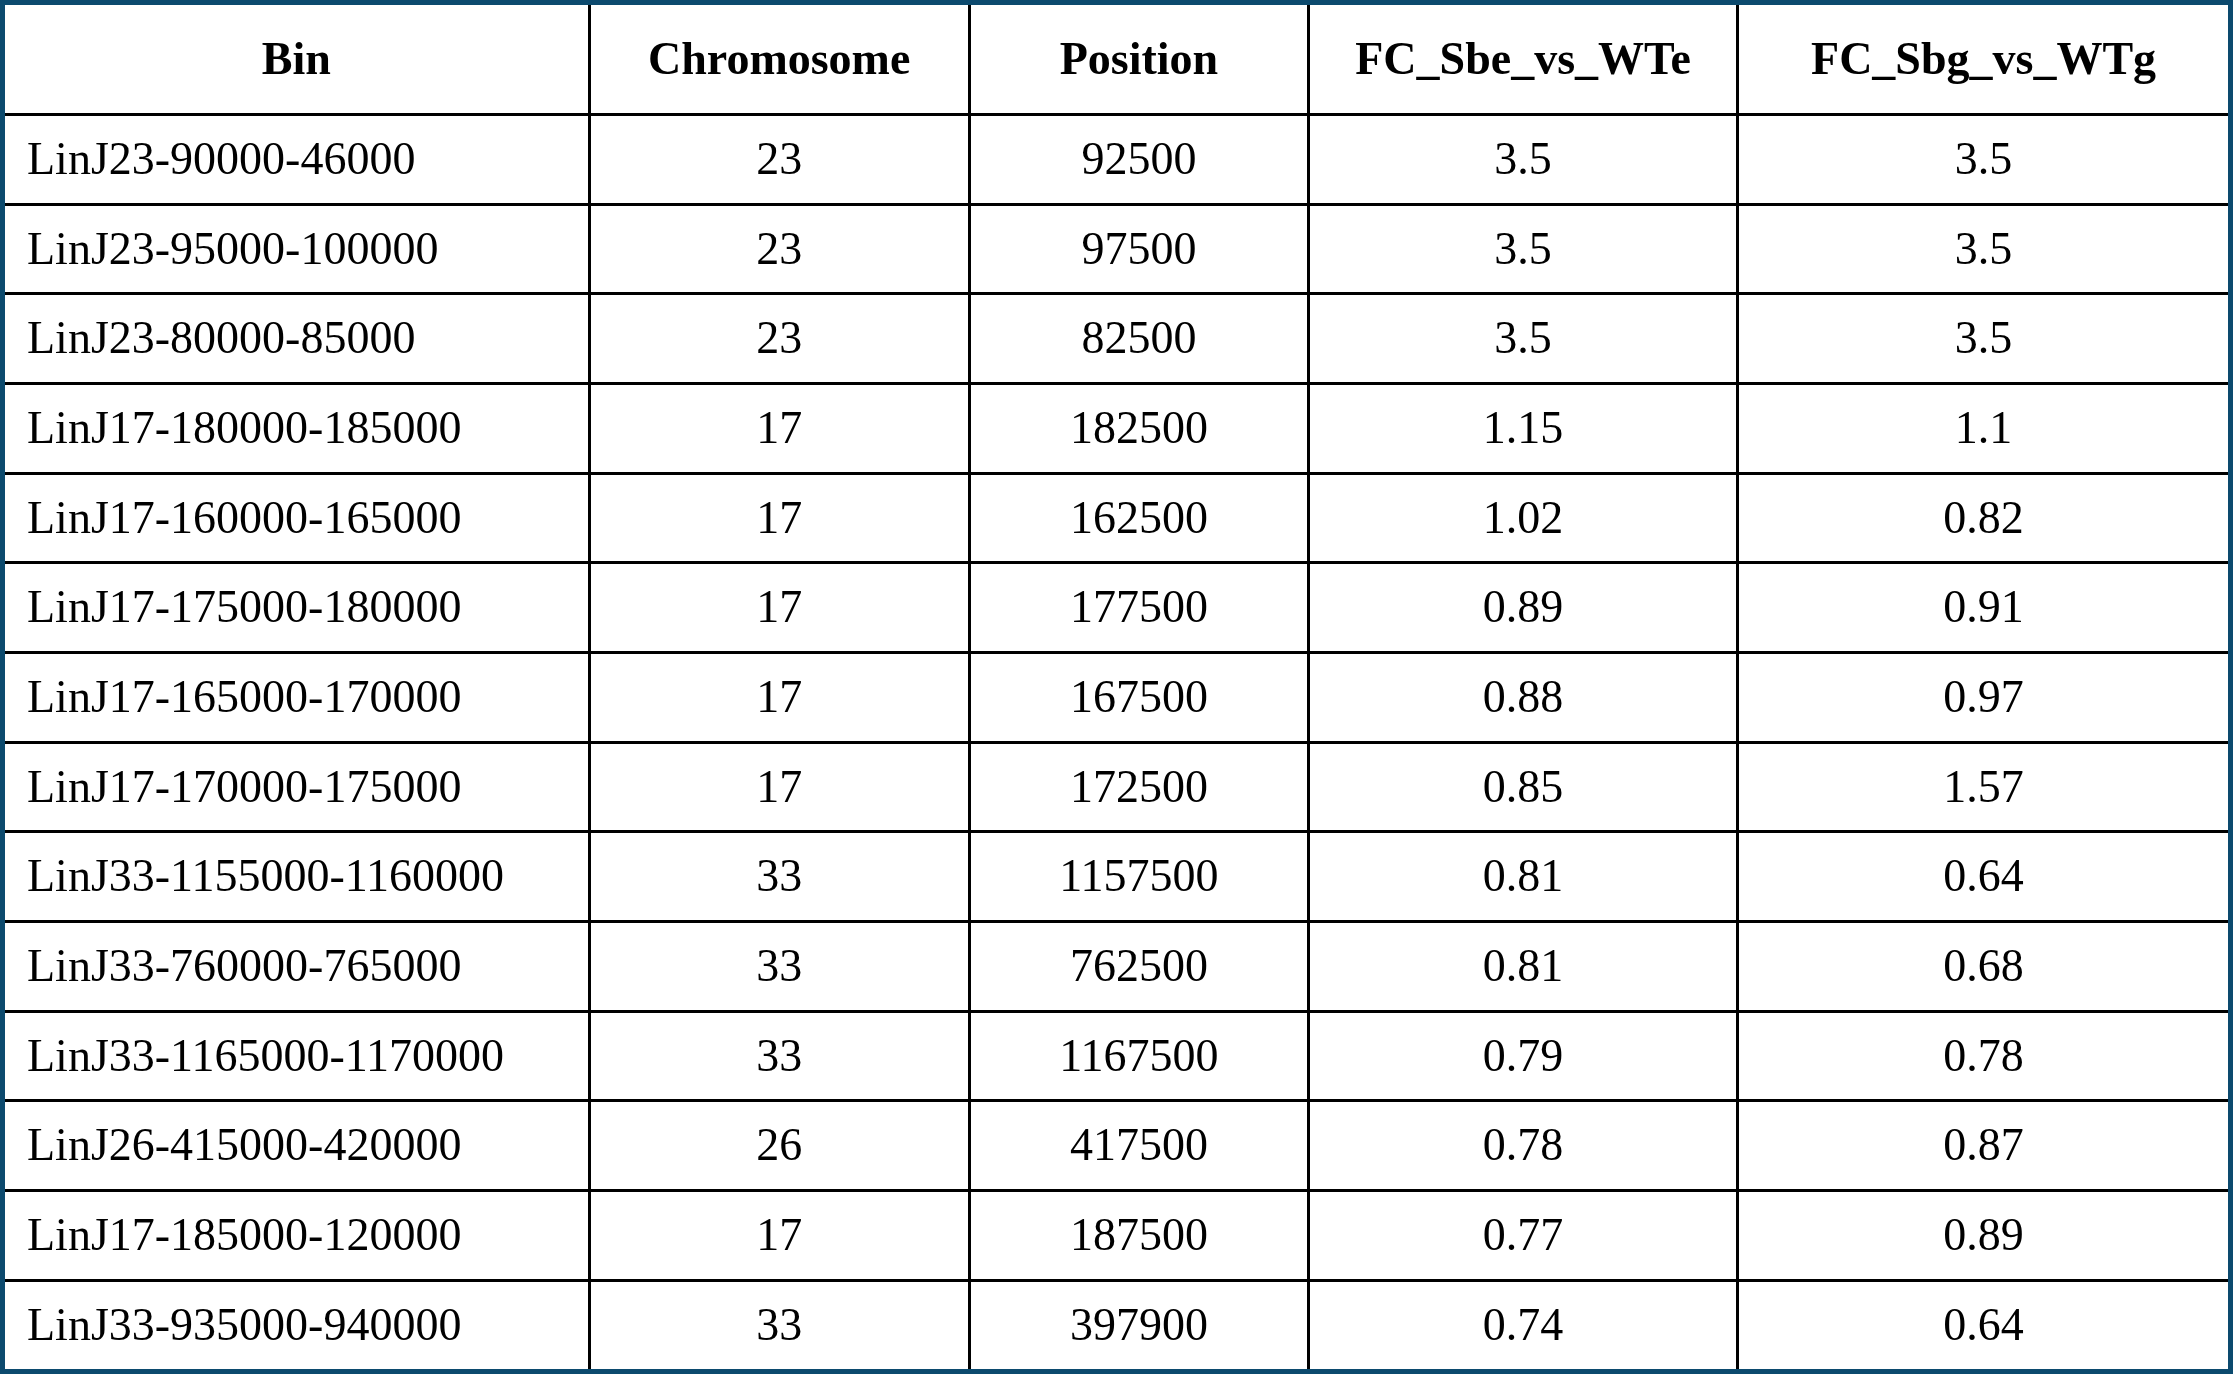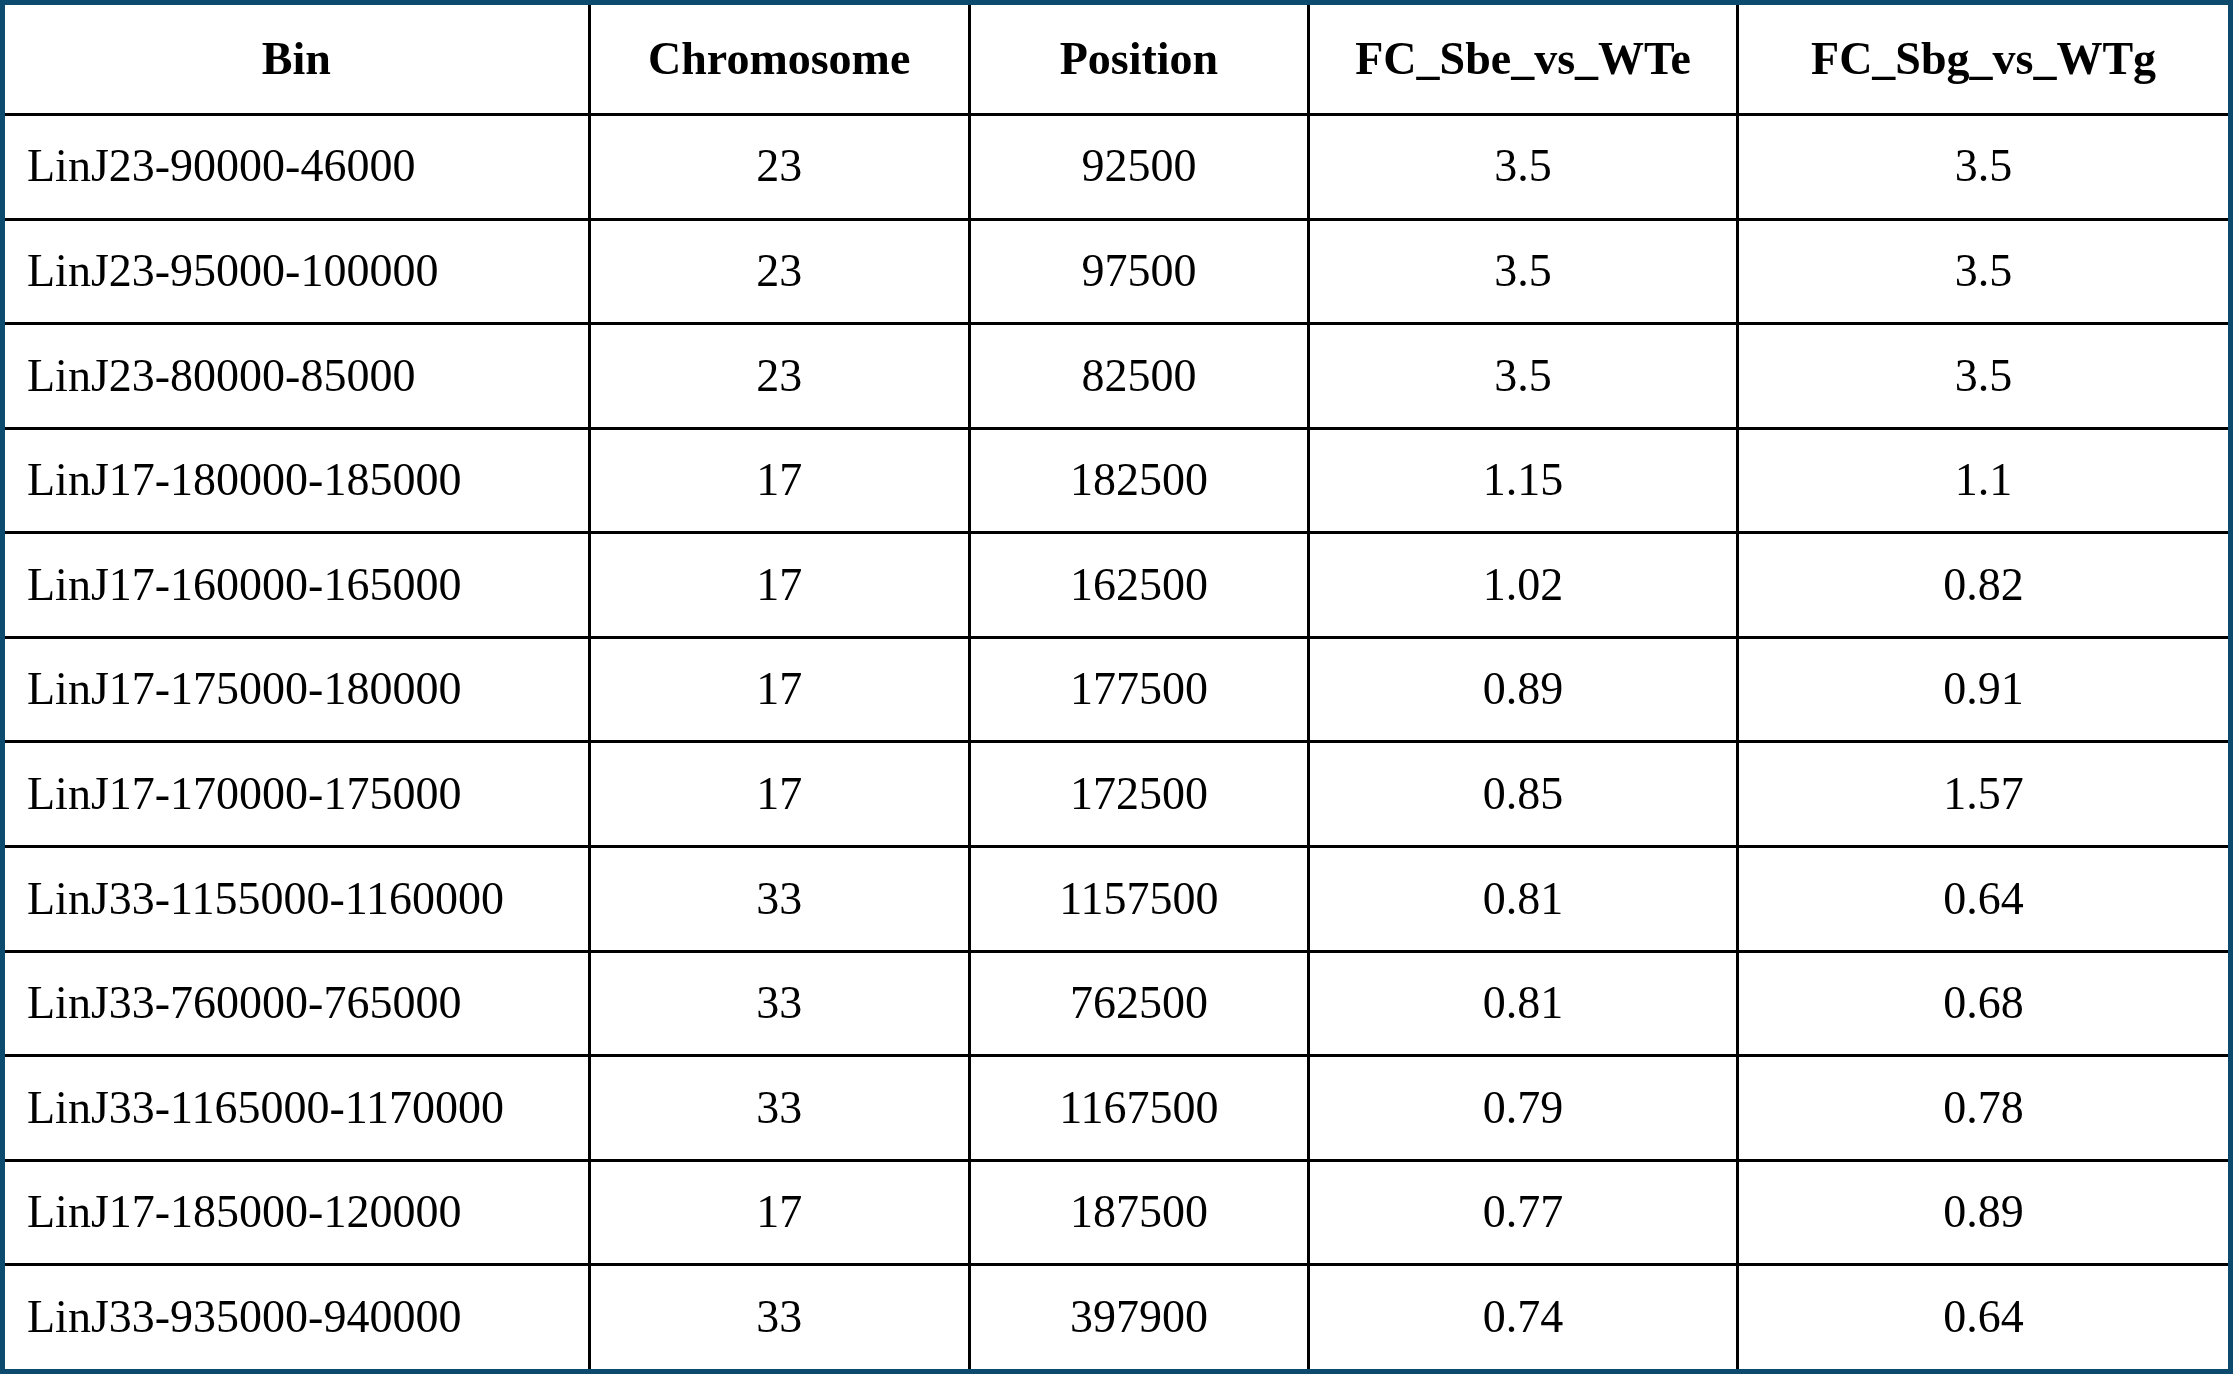--- a/index.html
+++ b/index.html
@@ -108,20 +108,27 @@
         <td>0.82</td>
       </tr>
       <tr>
         <td class="col-bin">LinJ17-175000-180000</td>
         <td>17</td>
         <td>177500</td>
         <td>0.89</td>
         <td>0.91</td>
       </tr>
       <tr>
+        <td class="col-bin">LinJ17-165000-170000</td>
+        <td>17</td>
+        <td>167500</td>
+        <td>0.88</td>
+        <td>0.97</td>
+      </tr>
+      <tr>
         <td class="col-bin">LinJ17-170000-175000</td>
         <td>17</td>
         <td>172500</td>
         <td>0.85</td>
         <td>1.57</td>
       </tr>
       <tr>
         <td class="col-bin">LinJ33-1155000-1160000</td>
         <td>33</td>
         <td>1157500</td>
@@ -136,20 +143,27 @@
         <td>0.68</td>
       </tr>
       <tr>
         <td class="col-bin">LinJ33-1165000-1170000</td>
         <td>33</td>
         <td>1167500</td>
         <td>0.79</td>
         <td>0.78</td>
       </tr>
       <tr>
+        <td class="col-bin">LinJ26-415000-420000</td>
+        <td>26</td>
+        <td>417500</td>
+        <td>0.78</td>
+        <td>0.87</td>
+      </tr>
+      <tr>
         <td class="col-bin">LinJ17-185000-120000</td>
         <td>17</td>
         <td>187500</td>
         <td>0.77</td>
         <td>0.89</td>
       </tr>
       <tr>
         <td class="col-bin">LinJ33-935000-940000</td>
         <td>33</td>
         <td>397900</td>

